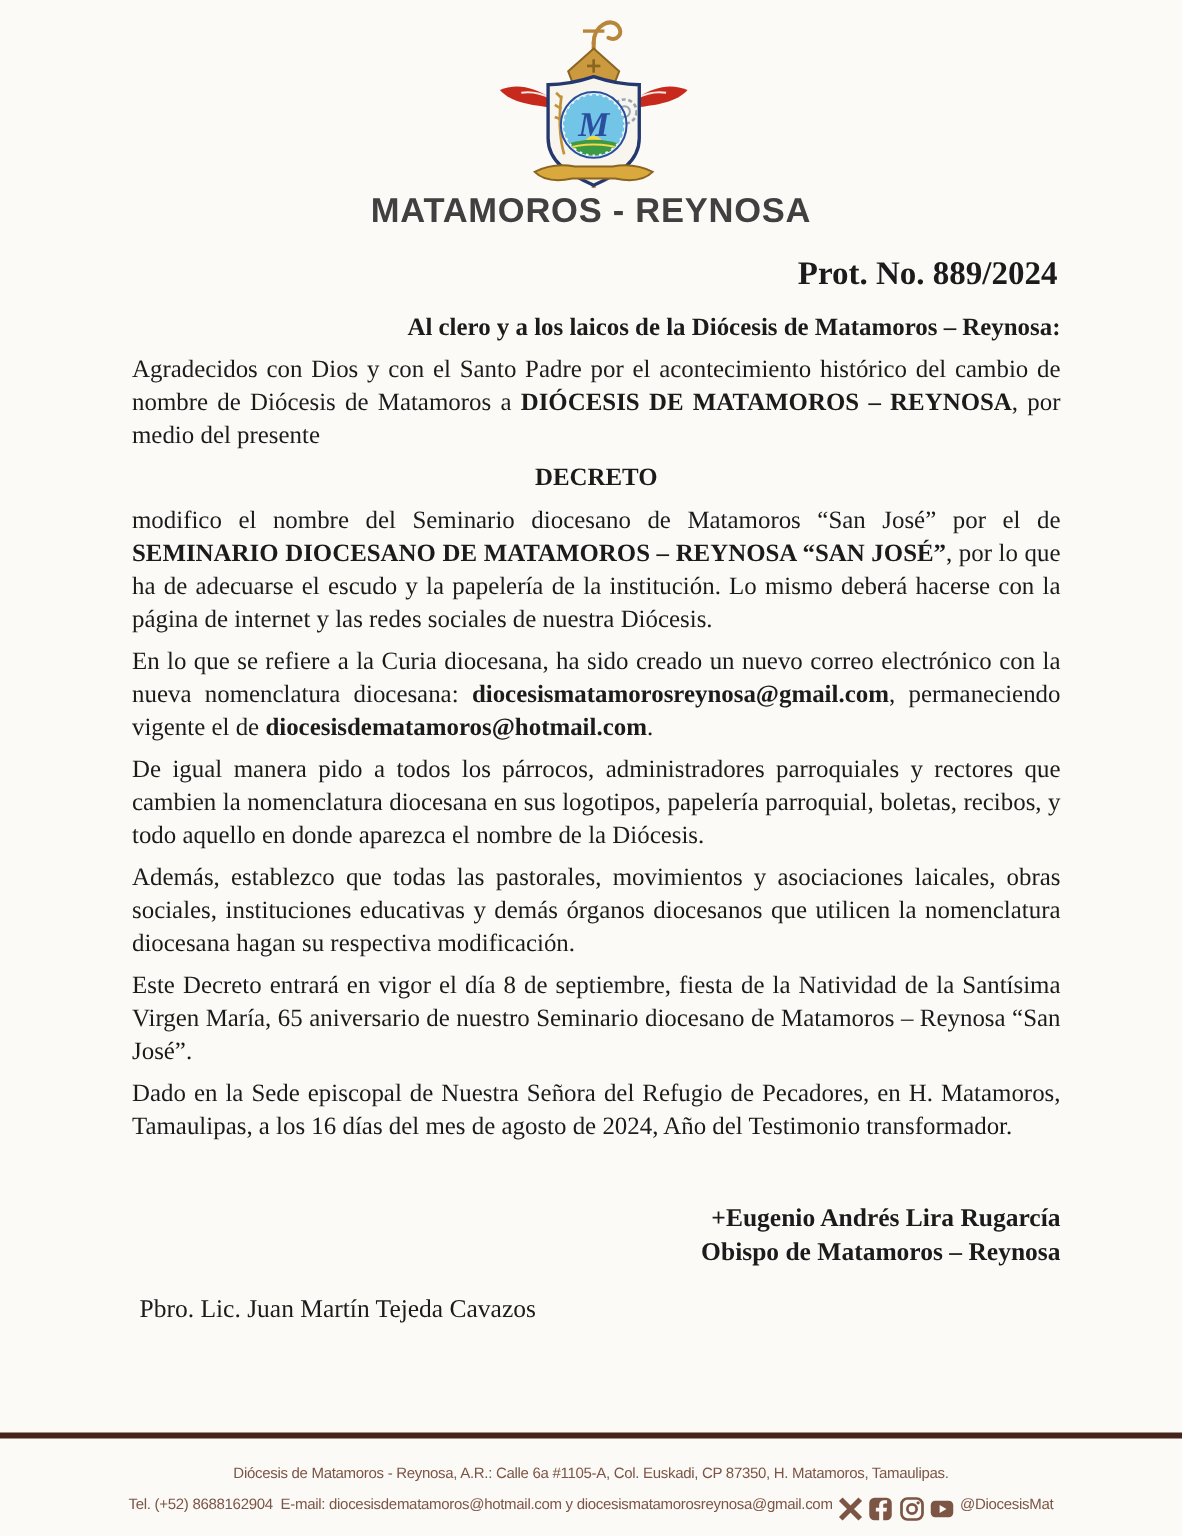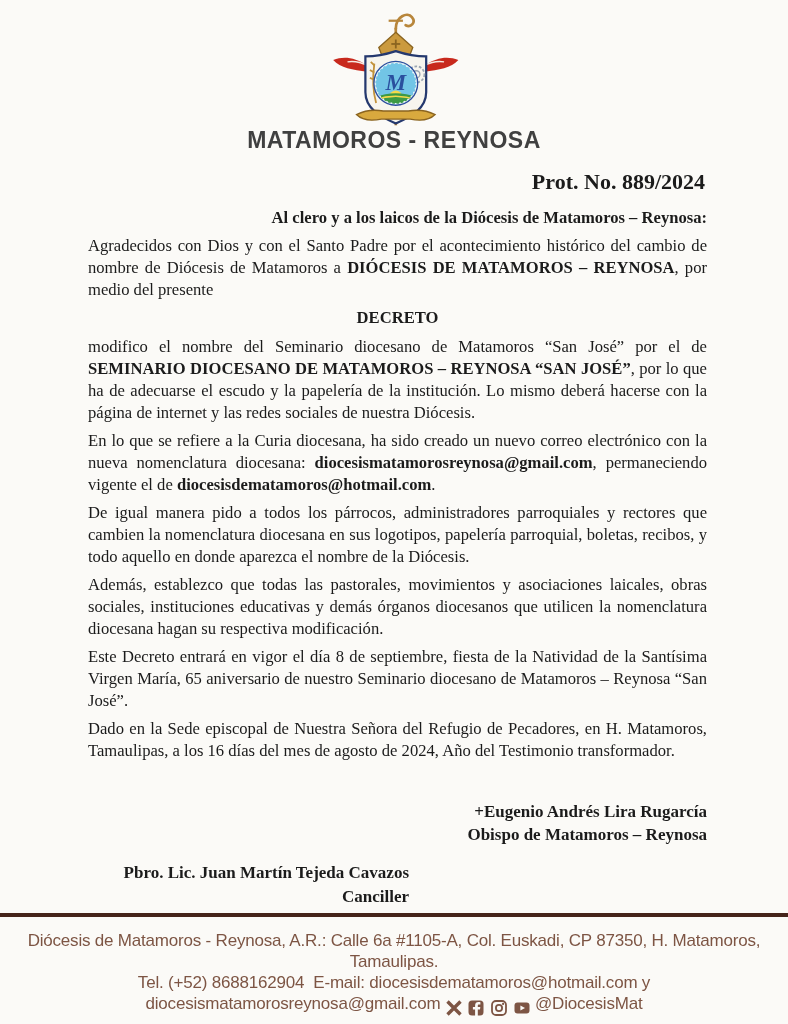--- a/index.html
+++ b/index.html
@@ -41,30 +41,30 @@
   .doc-body .heading { text-align:center; font-weight:bold; margin:3px 0 7px 0; }
   .b { font-weight:bold; }
   
   .sig-bishop {
     margin:38px 81px 0 0;
     text-align:right; font-weight:bold;
     font-size:17px; line-height:23px;
   }
   .sig-chancellor {
     margin:15px 0 0 93px; width:316px;
-    text-align:right; font-weight:bold;
+    text-align:left; font-weight:normal;
     font-size:17px; line-height:24px;
   }
   
   .footer { position:absolute; left:0; right:0; bottom:0; padding-bottom:7px; }
   .footer-rule { height:4px; background:#45241a; margin-bottom:13px; }
   .footer-line {
     text-align:center;
     font-family:"Liberation Sans", sans-serif;
-    color:#7d5544; font-size:17px; line-height:21px;
+    color:#7d5544; font-size:10px; line-height:21px;
     letter-spacing:-0.2px;
   }
   .social-icons { display:inline-block; vertical-align:-3px; white-space:nowrap; }
   .social-icons svg { width:16px; height:16px; margin:0 1px; vertical-align:middle; }
 </style>
 </head>
 <body>
 
 <div class="page">
 
@@ -123,21 +123,20 @@
       <p class="paragraph"><span>Este Decreto entrará en vigor el día 8 de septiembre, fiesta de la Natividad de la Santísima Virgen María, 65 aniversario de nuestro Seminario diocesano de Matamoros – Reynosa “San José”.</span></p>
       <p class="paragraph"><span>Dado en la Sede episcopal de Nuestra Señora del Refugio de Pecadores, en H. Matamoros, Tamaulipas, a los 16 días del mes de agosto de 2024, Año del Testimonio transformador.</span></p>
     </div>
 
   <div class="sig-bishop">
     <div>+Eugenio Andrés Lira Rugarcía</div>
     <div>Obispo de Matamoros – Reynosa</div>
   </div>
   <div class="sig-chancellor">
     <div>Pbro. Lic. Juan Martín Tejeda Cavazos</div>
-    <div>Canciller</div>
   </div>
 
   <div class="footer">
     <div class="footer-rule"></div>
     <div class="footer-line">Diócesis de Matamoros - Reynosa, A.R.: Calle 6a #1105-A, Col. Euskadi, CP 87350, H. Matamoros, Tamaulipas.</div>
     <div class="footer-line">
       <span>Tel. (+52) 8688162904</span>&nbsp;
       <span>E-mail: diocesisdematamoros@hotmail.com y diocesismatamorosreynosa@gmail.com</span>
       <span class="social-icons">
         <svg viewBox="0 0 16 16">

